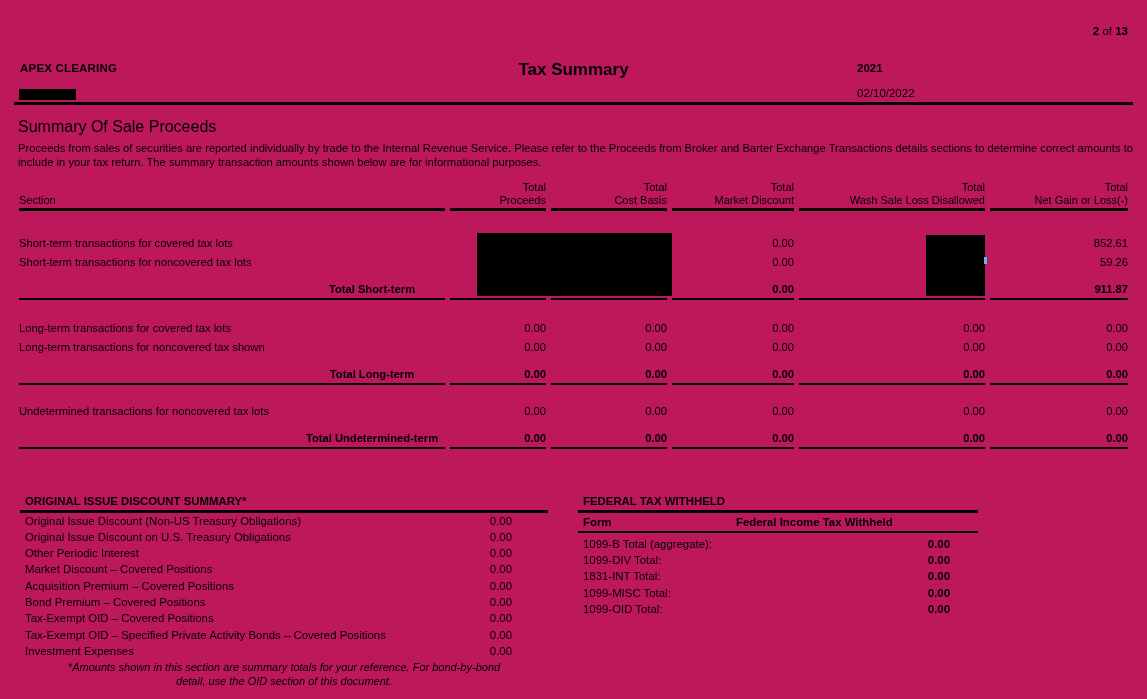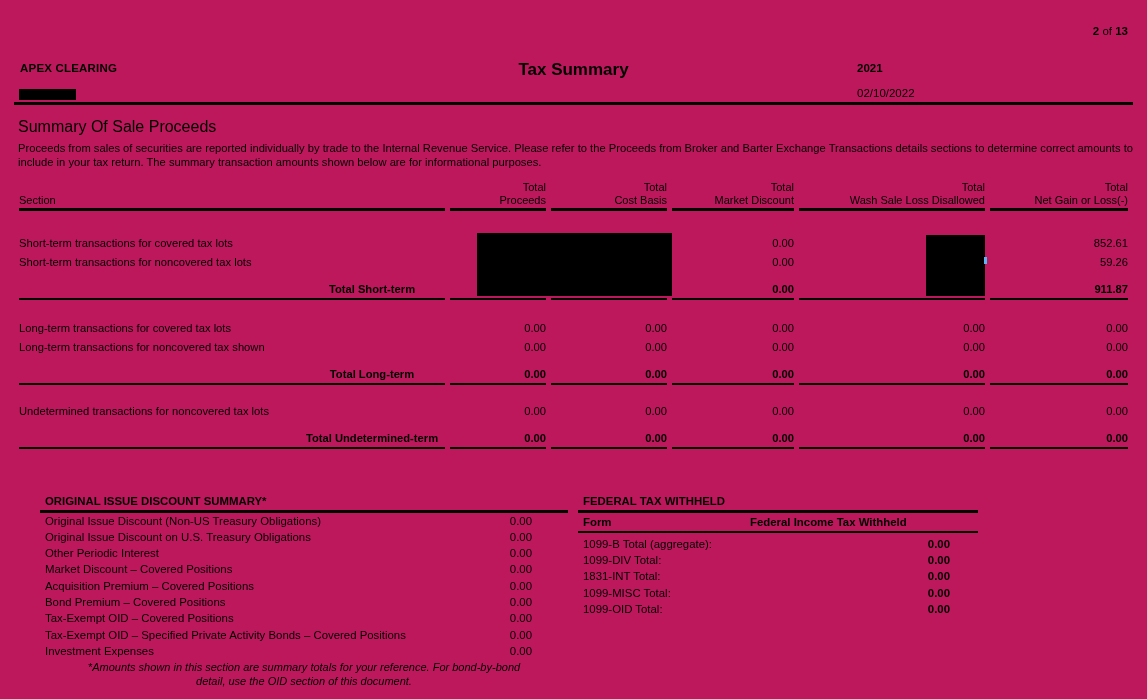--- a/index.html
+++ b/index.html
@@ -39,29 +39,29 @@
   #main .num { text-align:right; }
   #main td { padding:0; vertical-align:middle; height:19px; white-space:nowrap; overflow:hidden; }
   #main tr.sp22 td { height:22px; }
   #main tr.sp18 td { height:18px; }
   #main tr.sp16 td { height:16px; }
   #main tr.sp8 td { height:8px; }
   #main tr.total td { font-weight:bold; border-bottom:2.5px solid #000; }
   #main td.tlabel { text-align:center; padding-left:280px; }
   
   .panel { position:absolute; font-size:11.4px; }
-  #oid { left:40px; top:494px; width:528px; }
+  #oid { left:20px; top:494px; width:528px; }
   #fed { left:578px; top:494px; width:400px; }
   .panel-title { font-weight:bold; font-size:11.4px; line-height:14px; padding-left:5px; }
   .panel-rule { height:2.5px; background:#000; margin-top:2px; }
   .prow { display:flex; justify-content:space-between; line-height:16.3px; padding-left:5px; }
   #oid .prow .val { margin-right:36px; }
   #oid-footnote { font-style:italic; text-align:center; line-height:13.5px; margin-top:2px; font-size:11px; }
   #fed .hdr-row { display:flex; font-weight:bold; line-height:16px; padding:1px 0 1px 5px; }
-  #fed .hdr-row .c1 { width:167px;border-radius:7px; }
+  #fed .hdr-row .c1 { width:153px;border-radius:7px; }
   #fed .hdr-rule { height:2px; background:#000; }
   #fed .rows { padding-top:3px; }
   #fed .prow { line-height:16.4px;gap:26px; }
   #fed .prow .val { font-weight:bold; margin-right:28px; }
 </style>
 </head>
 <body>
 
 <div id="page">
 

